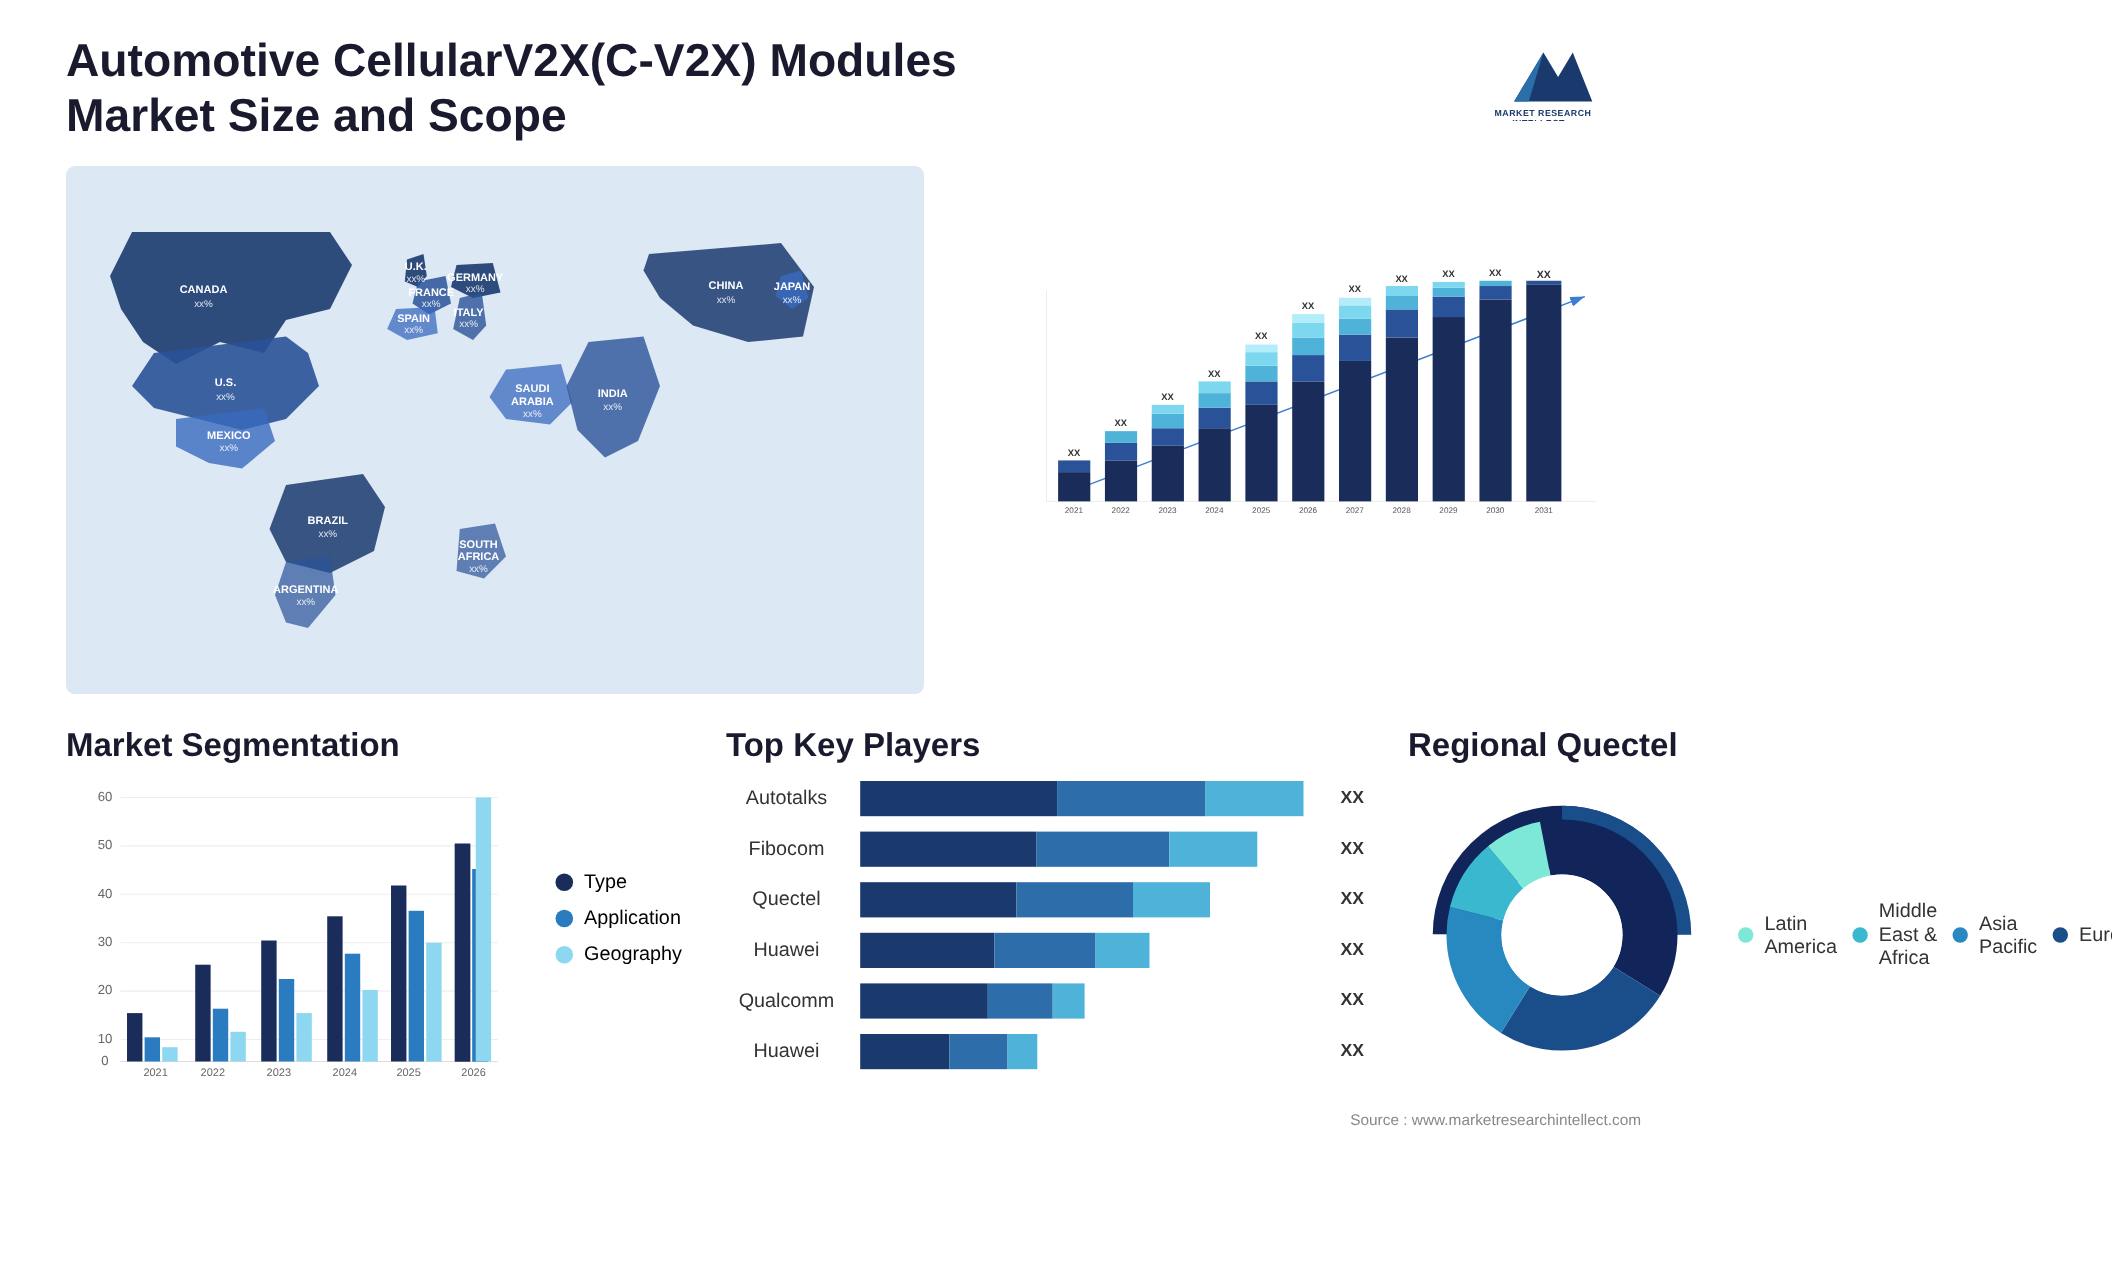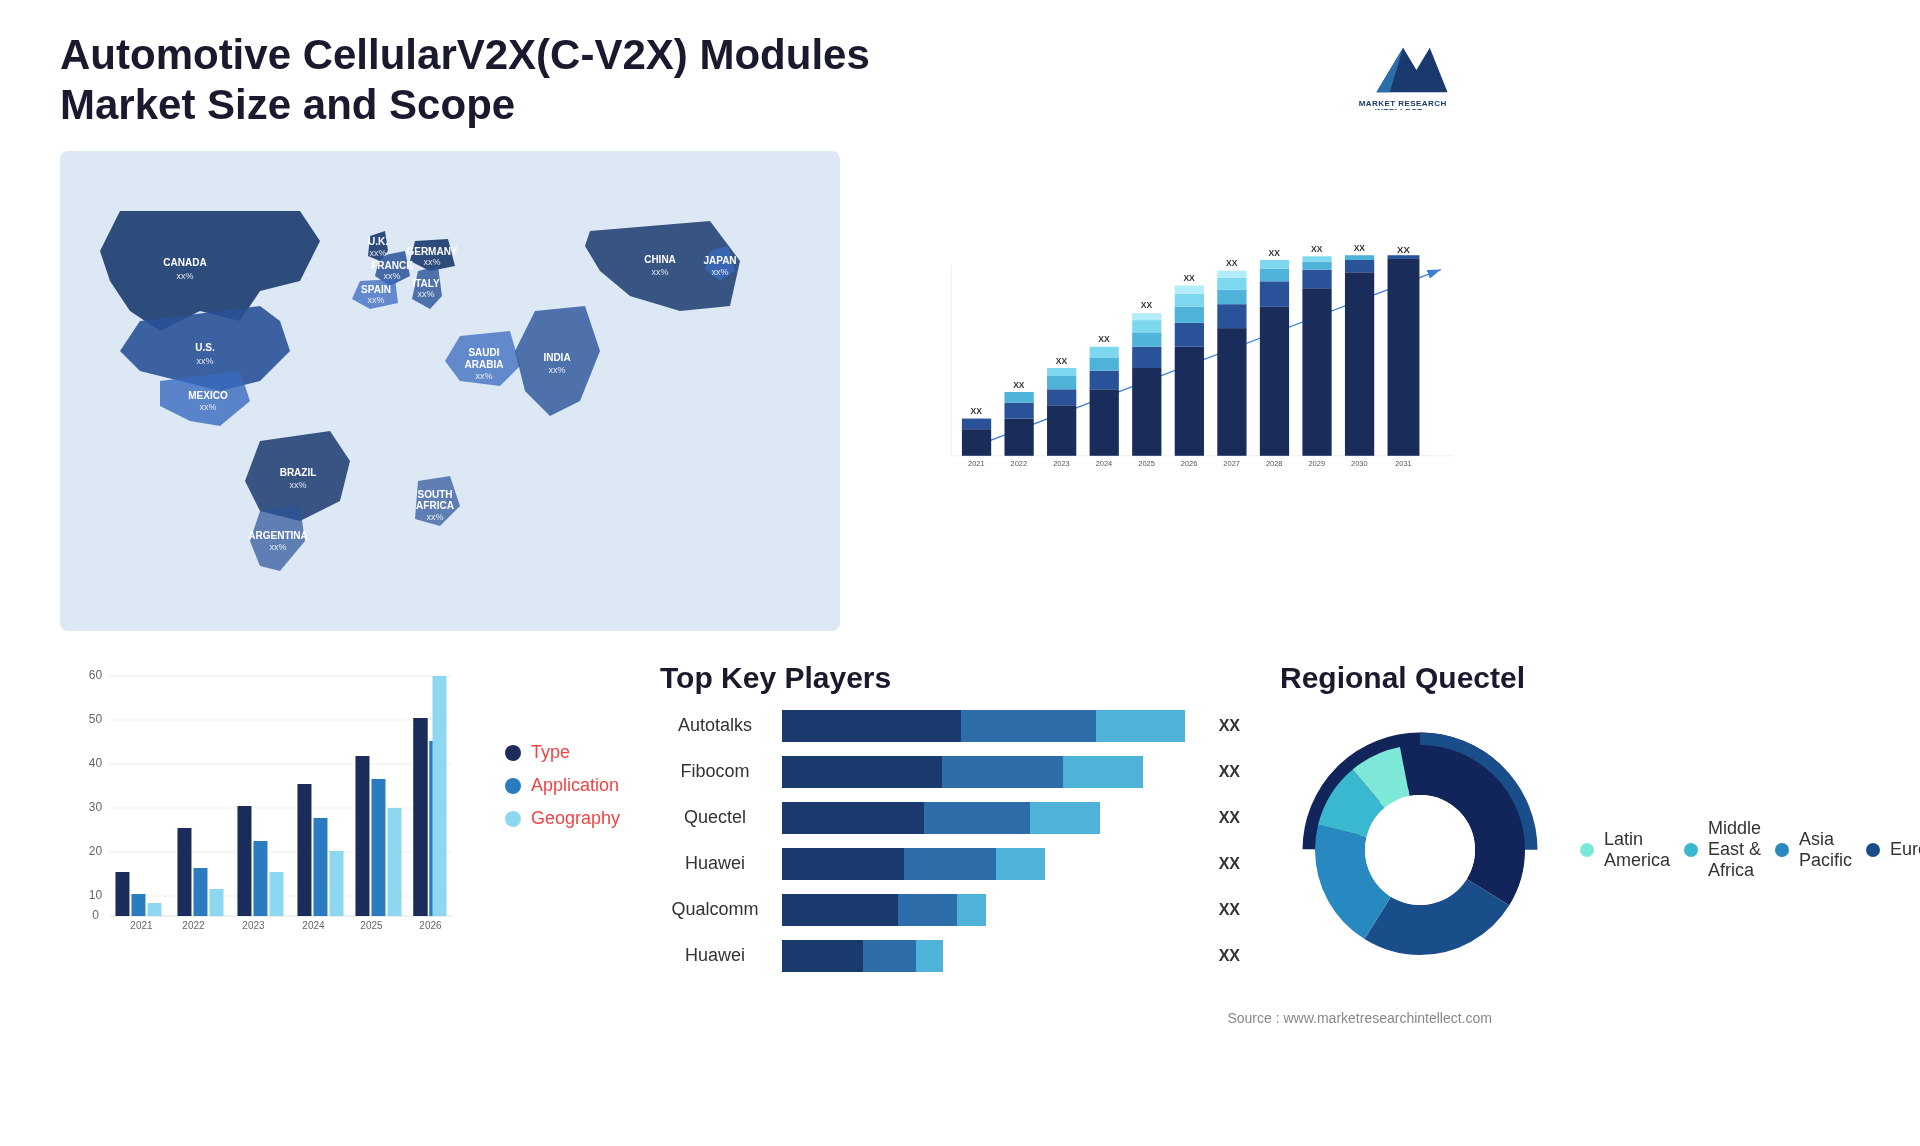--- a/index.html
+++ b/index.html
@@ -100,21 +100,21 @@
       flex-direction: column;
       gap: 12px;
       justify-content: center;
       padding-bottom: 30px;
     }
     .legend-item {
       display: flex;
       align-items: center;
       gap: 10px;
       font-size: 18px;
-      color: #ef4444;
+      color: #000000;
     }
     .legend-dot {
       width: 16px;
       height: 16px;
       border-radius: 50%;
       flex-shrink: 0;
     }
 
     
     .players-container {
@@ -411,20 +411,21 @@
         <rect x="860" y="3" width="60" height="7" fill="#2a5298"></rect>
         <text x="890" y="-2" font-size="18" font-weight="700" text-anchor="middle" fill="#333" font-family="Arial">XX</text>
         <text x="890" y="400" font-size="14" text-anchor="middle" fill="#555" font-family="Arial">2031</text>
       </svg>
     </div>
   </div>
 
   <div class="bottom-section">
 
     <div class="segmentation-container">
+      <h2 class="section-title">Market Segmentation</h2>
       <div class="seg-chart-area">
 
         <div style="flex:1; height:280px; position:relative;">
           <svg width="100%" height="100%" viewBox="0 0 380 280">
 
             <text x="18" y="18" font-size="12" text-anchor="middle" fill="#666" font-family="Arial">60</text>
             <text x="18" y="62" font-size="12" text-anchor="middle" fill="#666" font-family="Arial">50</text>
             <text x="18" y="106" font-size="12" text-anchor="middle" fill="#666" font-family="Arial">40</text>
             <text x="18" y="150" font-size="12" text-anchor="middle" fill="#666" font-family="Arial">30</text>
             <text x="18" y="194" font-size="12" text-anchor="middle" fill="#666" font-family="Arial">20</text>

